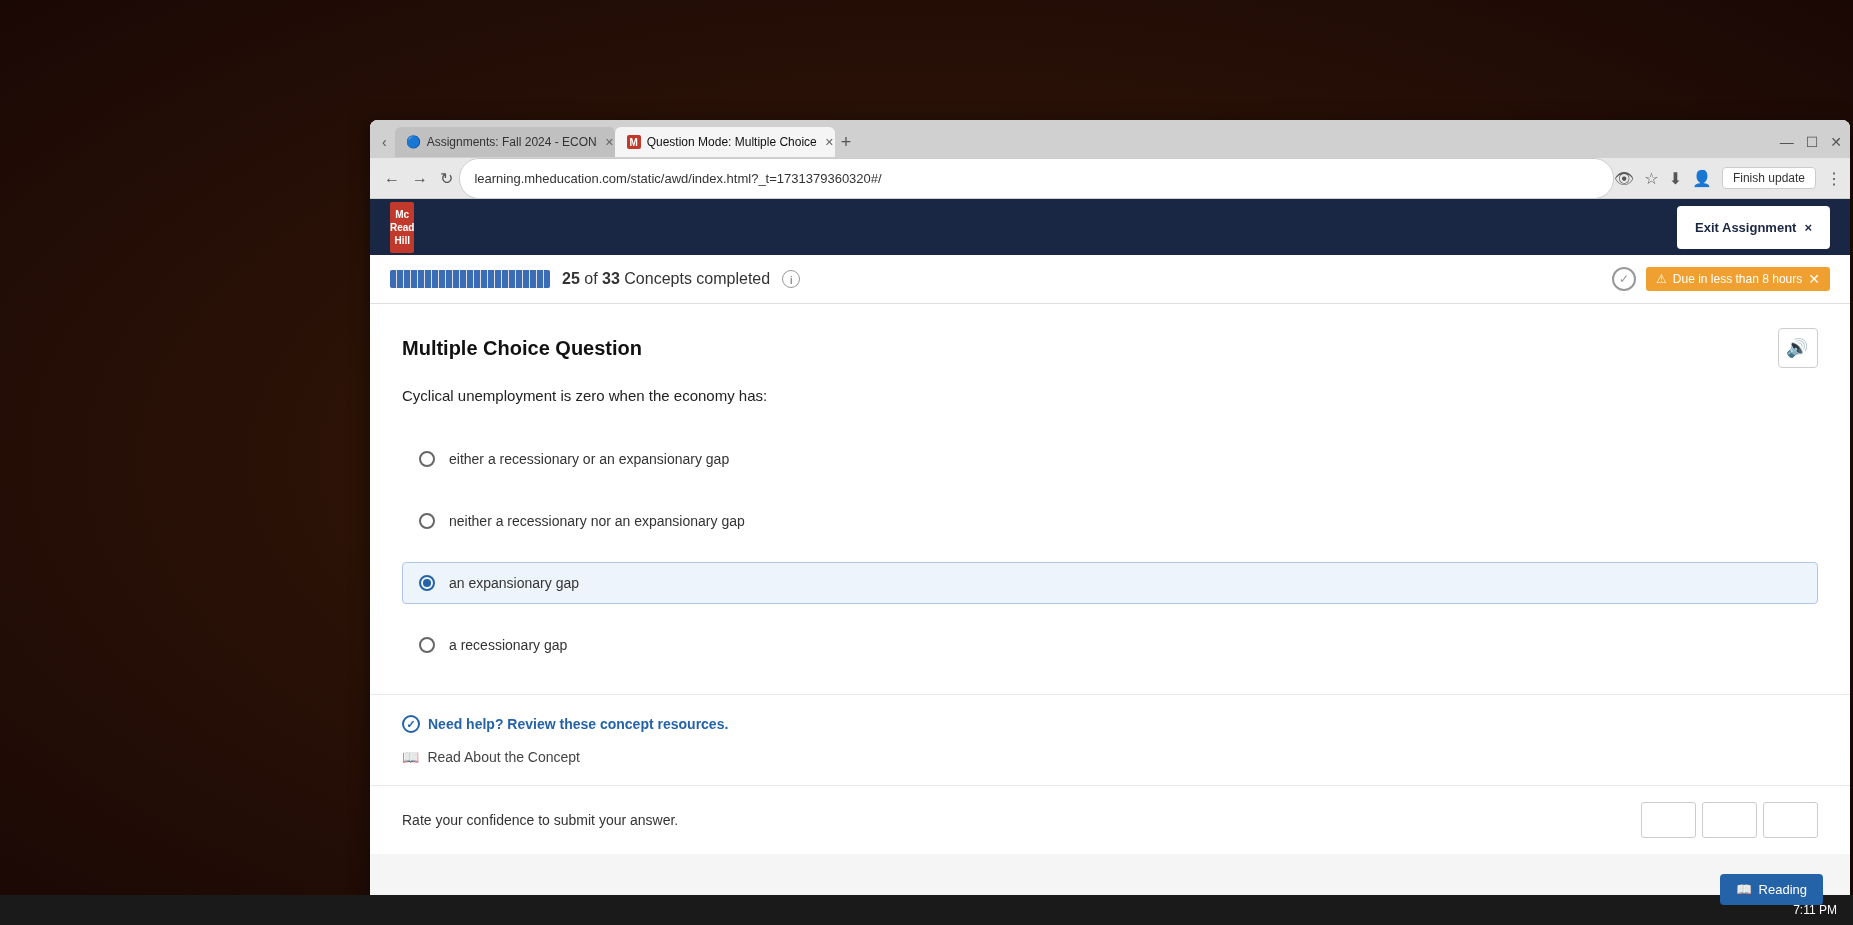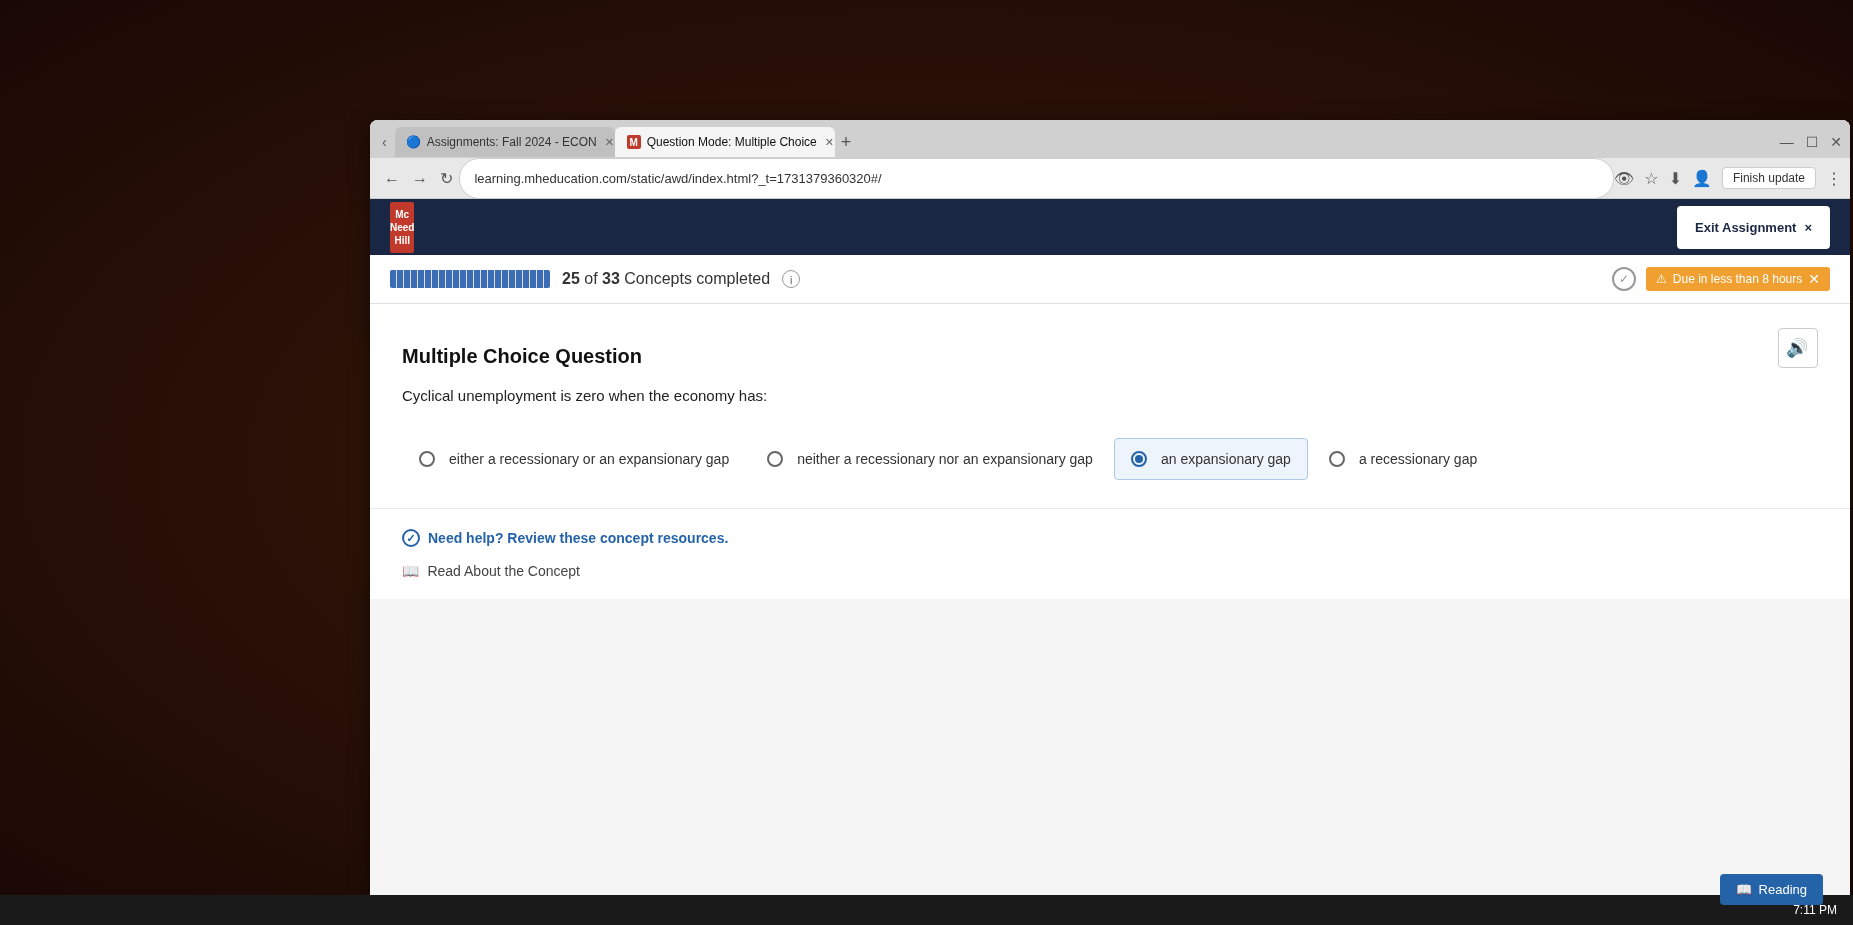--- a/index.html
+++ b/index.html
@@ -285,21 +285,21 @@
     
     .question-area {
       background: white;
       padding: 24px 32px;
       margin: 0;
       position: relative;
     }
 
     .question-header {
       display: flex;
-      align-items: flex-end;
+      align-items: center;
       justify-content: space-between;
       margin-bottom: 16px;
     }
 
     .question-title {
       font-size: 20px;
       font-weight: bold;
       color: #111;
     }
 
@@ -320,21 +320,22 @@
     .question-text {
       font-size: 15px;
       color: #222;
       margin-bottom: 30px;
       line-height: 1.6;
     }
 
     
     .choices-container {
       display: flex;
-      gap: 4px;
+      flex-direction: column;
+      gap: 16px;
     }
 
     .choice-item {
       display: flex;
       align-items: center;
       padding: 12px 16px;
       cursor: pointer;
       font-size: 14px;
       color: #333;
       border: 1px solid transparent;
@@ -533,21 +534,21 @@
         <span>⋮</span>
       </div>
     </div>
   </div>
 
   <div class="page-content">
 
     <div class="mgh-header">
       <div class="mgh-logo">
         <span>Mc</span><br>
-        <span>Need</span><br>
+        <span>Read</span><br>
         <span>Hill</span>
       </div>
 
       <button class="exit-assignment-btn">
         <span>Exit Assignment</span>
         <span>×</span>
       </button>
     </div>
 
     <div class="progress-section">
@@ -647,20 +648,28 @@
         <div class="help-link-icon">✓</div>
         <span>Need help? Review these concept resources.</span>
       </a>
 
       <div class="read-concept">
         <span>📖</span>
         <span>Read About the Concept</span>
       </div>
     </div>
 
+    <div class="bottom-section">
+      <span class="confidence-text">Rate your confidence to submit your answer.</span>
+      <div class="confidence-buttons">
+        <button class="conf-btn"></button>
+        <button class="conf-btn"></button>
+        <button class="conf-btn"></button>
+      </div>
+    </div>
 
   </div>
 </div>
 
 <div style="position:absolute;bottom:40px;right:40px;z-index:50;">
   <button class="reading-btn">
     <span>📖</span>
     <span>Reading</span>
   </button>
 </div>

